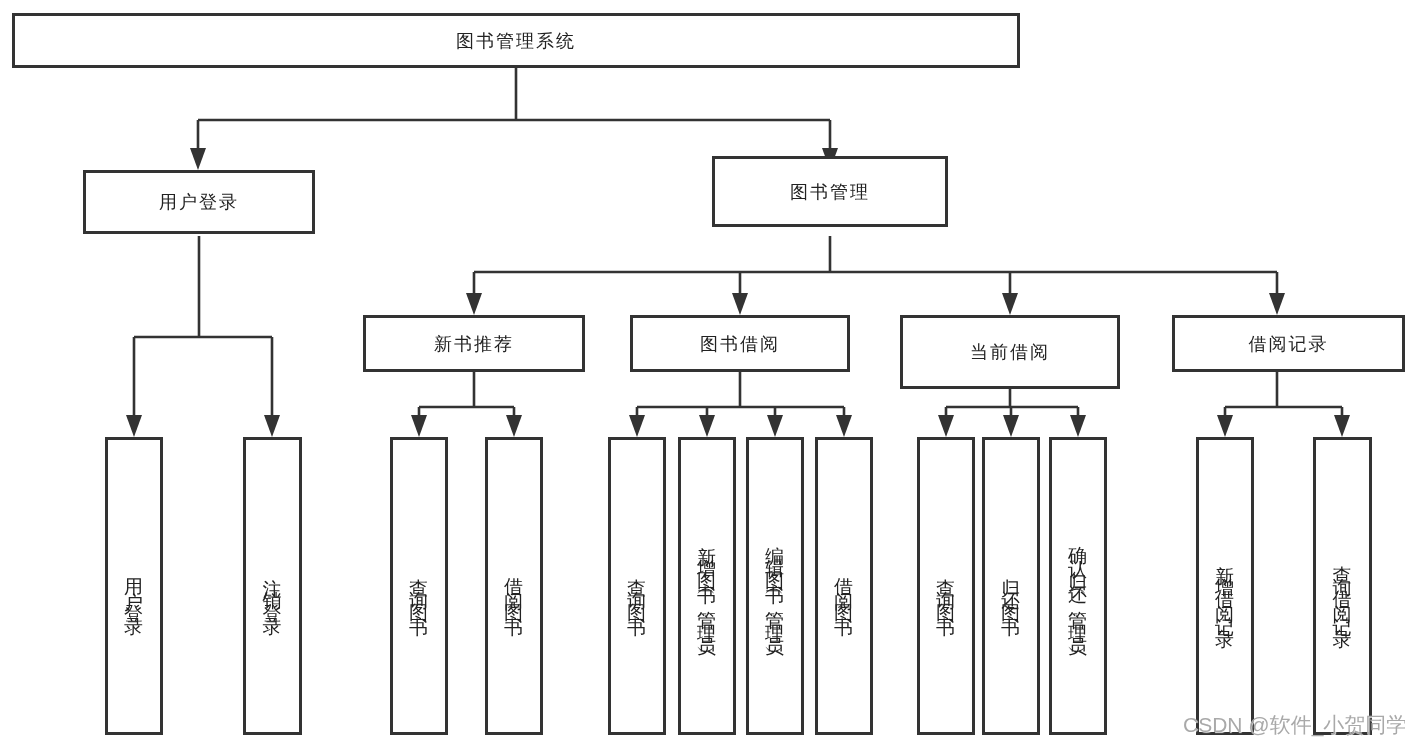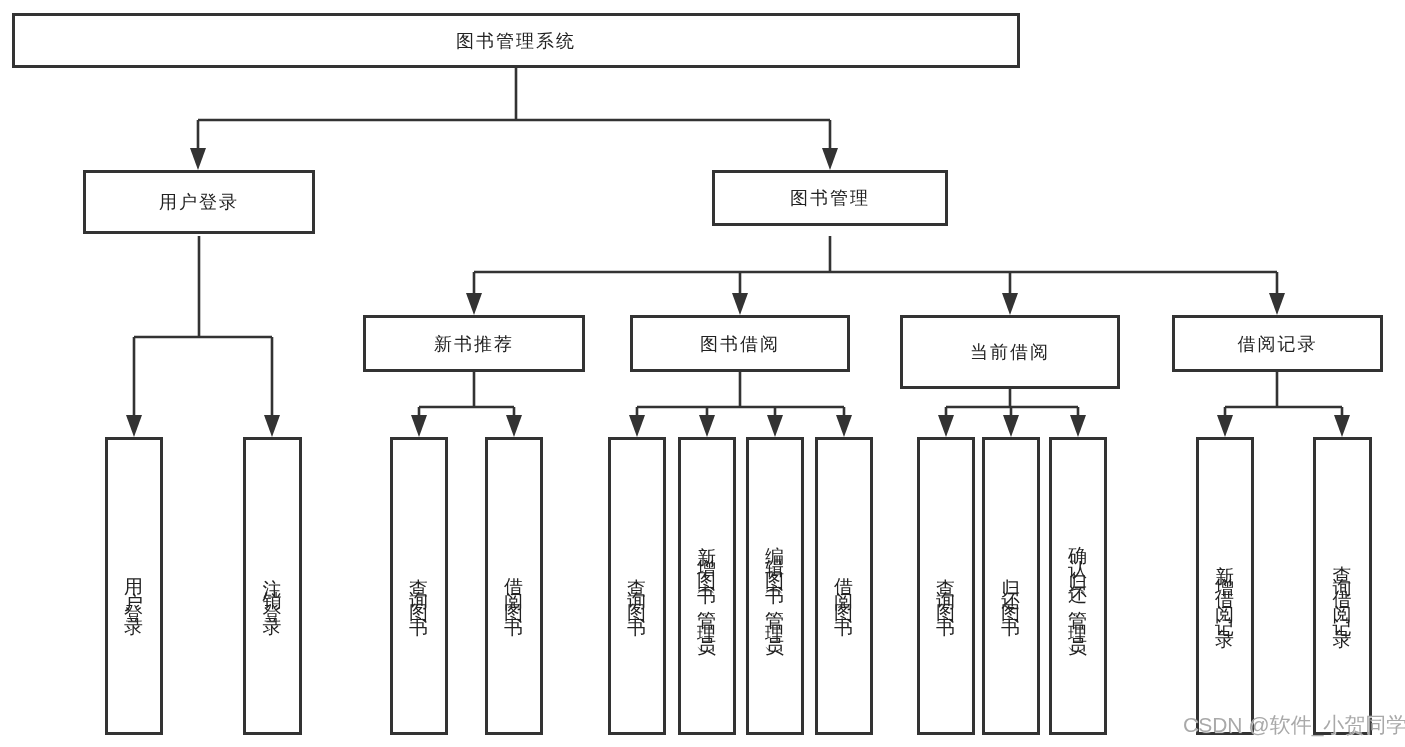--- a/index.html
+++ b/index.html
@@ -89,34 +89,34 @@
     </g>
   </svg>
 
   <div class="node" style="left:12px;top:13px;width:1008px;height:55px">
     <span class="hlabel">图书管理系统</span>
   </div>
 
   <div class="node" style="left:83px;top:170px;width:232px;height:64px">
     <span class="hlabel">用户登录</span>
   </div>
-  <div class="node" style="left:712px;top:170px;width:236px;height:56px">
+  <div class="node" style="left:712px;top:156px;width:236px;height:71px">
     <span class="hlabel">图书管理</span>
   </div>
 
   <div class="node" style="left:363px;top:315px;width:222px;height:57px">
     <span class="hlabel">新书推荐</span>
   </div>
   <div class="node" style="left:630px;top:315px;width:220px;height:57px">
     <span class="hlabel">图书借阅</span>
   </div>
   <div class="node" style="left:900px;top:315px;width:220px;height:74px">
     <span class="hlabel">当前借阅</span>
   </div>
-  <div class="node" style="left:1172px;top:315px;width:211px;height:57px">
+  <div class="node" style="left:1172px;top:315px;width:233px;height:57px">
     <span class="hlabel">借阅记录</span>
   </div>
 
   <div class="node" style="left:105px;top:437px;width:58px;height:298px">
     <span class="vtext">用户登录</span>
   </div>
   <div class="node" style="left:243px;top:437px;width:59px;height:298px">
     <span class="vtext">注销登录</span>
   </div>
 

